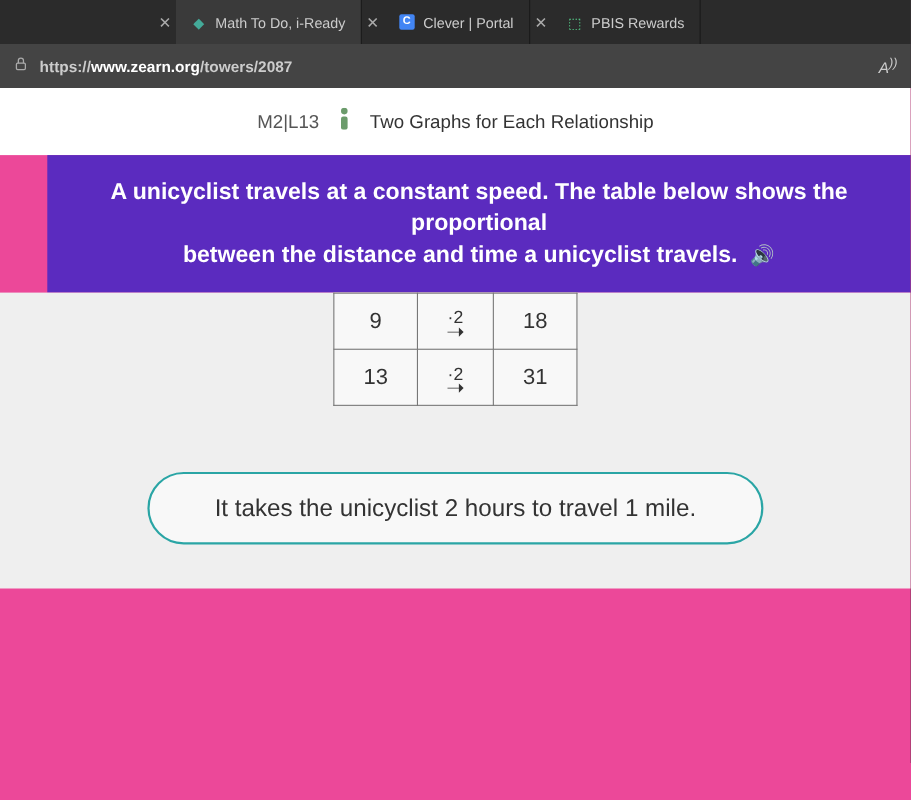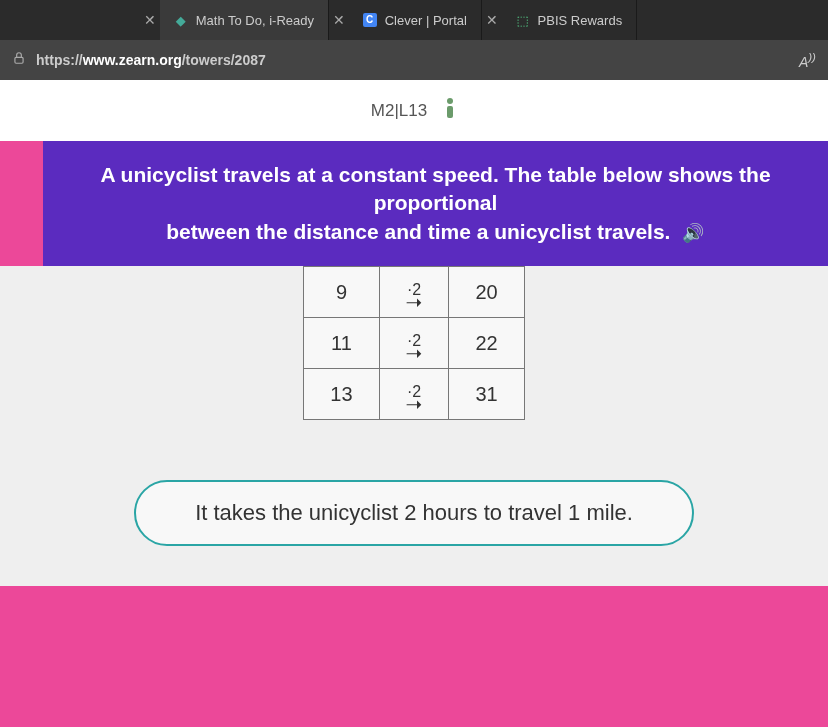--- a/index.html
+++ b/index.html
@@ -244,50 +244,41 @@
 <div class="content-area">
 
   <div class="lesson-header">
     <span class="lesson-code">M2|L13</span>
     <span class="lesson-icon">
       <svg width="14" height="20" viewBox="0 0 14 20">
         <circle cx="7" cy="3" r="3" fill="#6b9b6b"></circle>
         <rect x="4" y="8" width="6" height="12" rx="2" fill="#6b9b6b"></rect>
       </svg>
     </span>
+    <span>Two Graphs for Each Relationship</span>
   </div>
 
   <div class="question-banner">
     <span>A unicyclist travels at a constant speed. The table below shows the proportional</span><br>
     <span>between the distance and time a unicyclist travels.</span>
     <span class="speaker-icon">🔊</span>
   </div>
 
   <div class="work-area">
     <table class="data-table">
       <tbody>
           <tr>
         <td>9</td>
         <td>
           <span class="arrow-cell">
             <span class="arrow-label">·2</span>
             <span class="arrow">➝</span>
           </span>
         </td>
-        <td>20</td>
-      </tr>
-      <tr>
-        <td>11</td>
-        <td>
-          <span class="arrow-cell">
-            <span class="arrow-label">·2</span>
-            <span class="arrow">➝</span>
-          </span>
-        </td>
-        <td>22</td>
+        <td>18</td>
       </tr>
       <tr>
         <td>13</td>
         <td>
           <span class="arrow-cell">
             <span class="arrow-label">·2</span>
             <span class="arrow">➝</span>
           </span>
         </td>
         <td>31</td>

